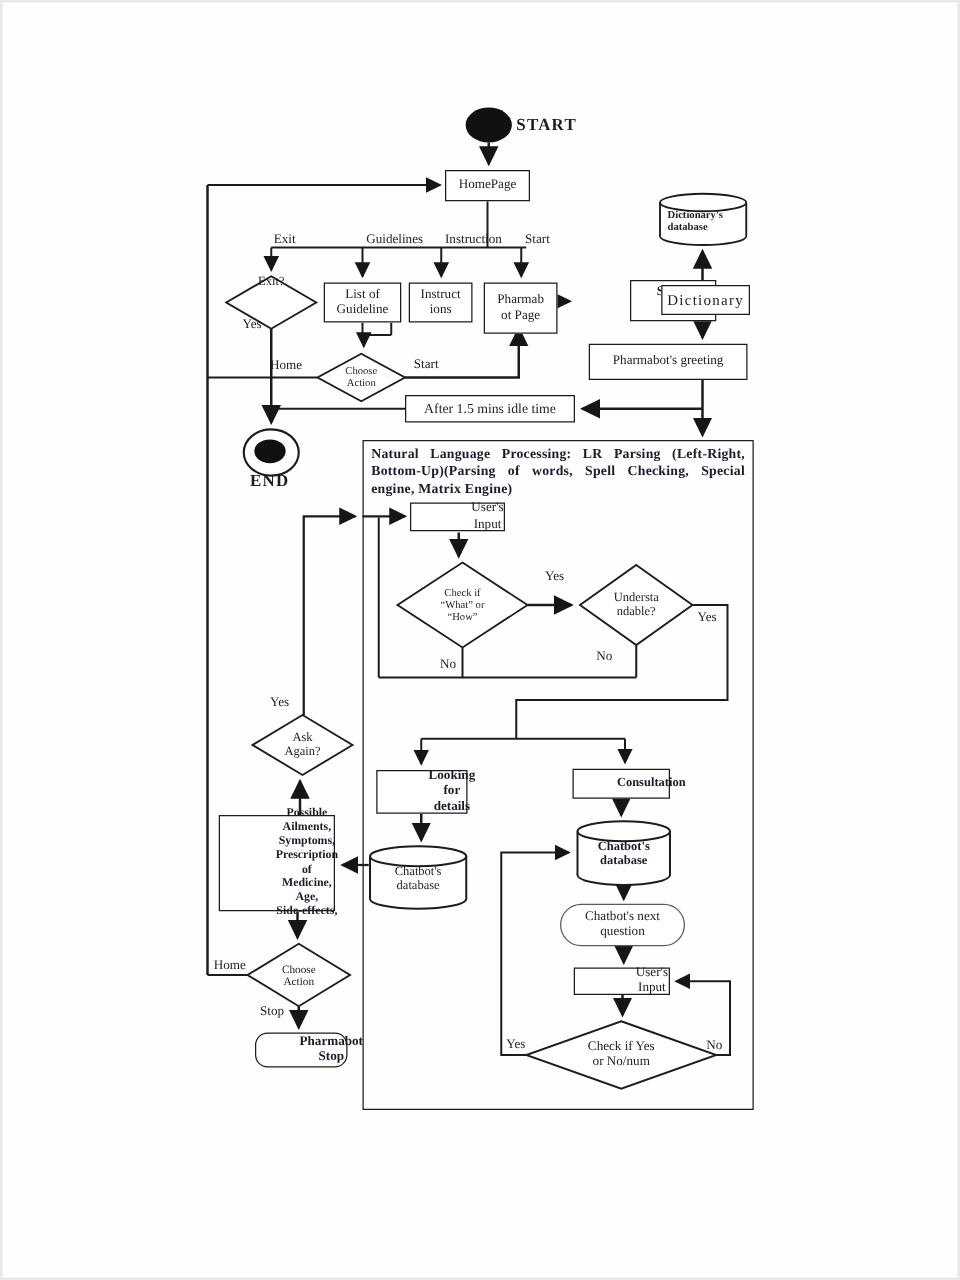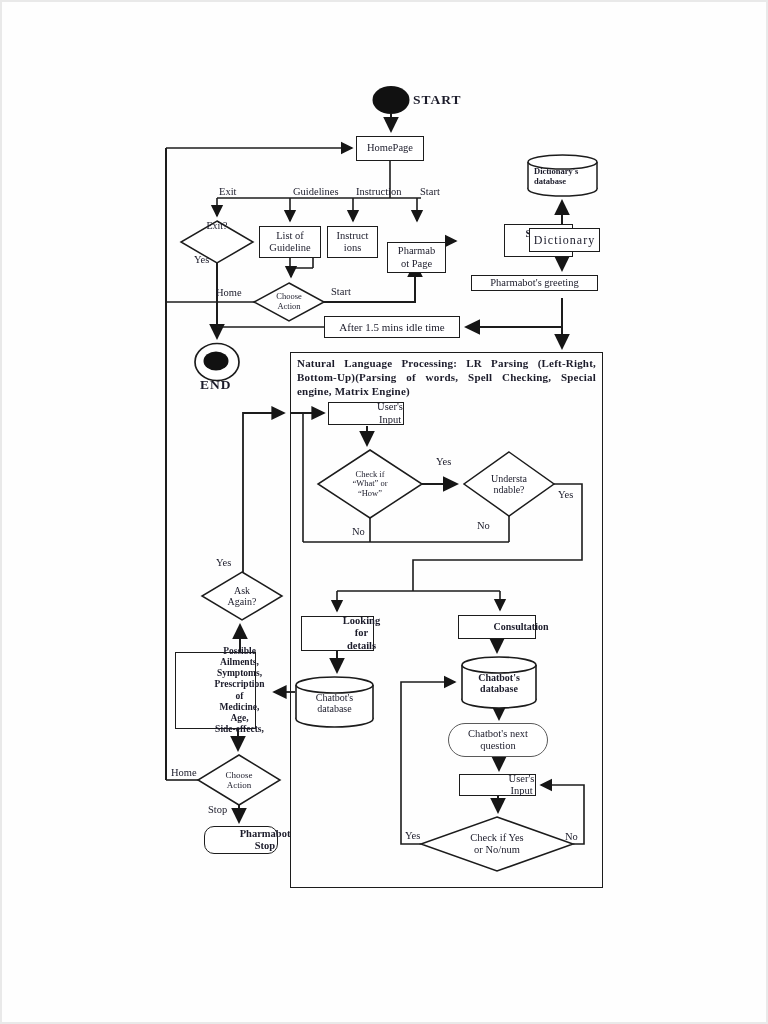--- a/index.html
+++ b/index.html
@@ -147,35 +147,35 @@
   </div>
 
   <span class="term-label" style="left:413px;top:92px;">START</span>
   <span class="term-label" style="left:200px;top:377px;">END</span>
 
   <div class="node" style="left:356px;top:136px;width:68px;height:25px;">HomePage</div>
   <div class="node" style="left:259px;top:226px;width:62px;height:32px;">List of
 Guideline</div>
   <div class="node" style="left:327px;top:226px;width:51px;height:32px;">Instruct
 ions</div>
-  <div class="node" style="left:387px;top:242px;width:59px;height:31px;">Pharmab
+  <div class="node" style="left:387px;top:226px;width:59px;height:41px;">Pharmab
 ot Page</div>
   <div class="node b" style="left:461px;top:224px;width:69px;height:33px;margin-left:43px;">Select
 Age</div>
   <div class="node" style="left:529px;top:228px;width:71px;height:24px;font-size:12px;letter-spacing:1px;">Dictionary</div>
-  <div class="node" style="left:471px;top:275px;width:127px;height:16px;">Pharmabot's greeting</div>
+  <div class="node" style="left:471px;top:275px;width:127px;height:29px;">Pharmabot's greeting</div>
   <div class="node" style="left:324px;top:316px;width:136px;height:22px;font-size:11px;">After 1.5 mins idle time</div>
   <div class="node thick" style="left:328px;top:402px;width:76px;height:23px;">User's Input</div>
   <div class="node thick b" style="left:301px;top:616px;width:73px;height:35px;">Looking for
 details</div>
   <div class="node thick b" style="left:458px;top:615px;width:78px;height:24px;font-size:10px;">Consultation</div>
   <div class="node lite" style="left:448px;top:723px;width:100px;height:34px;">Chatbot's next
 question</div>
   <div class="node thick" style="left:459px;top:774px;width:77px;height:22px;">User's Input</div>
-  <div class="node thick b" style="left:175px;top:652px;width:81px;height:77px;font-size:9.5px;">Possible
+  <div class="node thick b" style="left:175px;top:652px;width:93px;height:77px;font-size:9.5px;">Possible
 Ailments,
 Symptoms,
 Prescription of
 Medicine, Age,
 Side-effects,</div>
   <div class="node thick b" style="left:204px;top:826px;width:74px;height:28px;border-radius:10px;">Pharmabot
 Stop</div>
 
   <div class="cyl-label b" style="left:534px;top:164px;width:60px;height:26px;font-size:8.5px;justify-content:flex-start;text-align:left;font-family:Liberation Serif, serif;">Dictionary's
 database</div>

